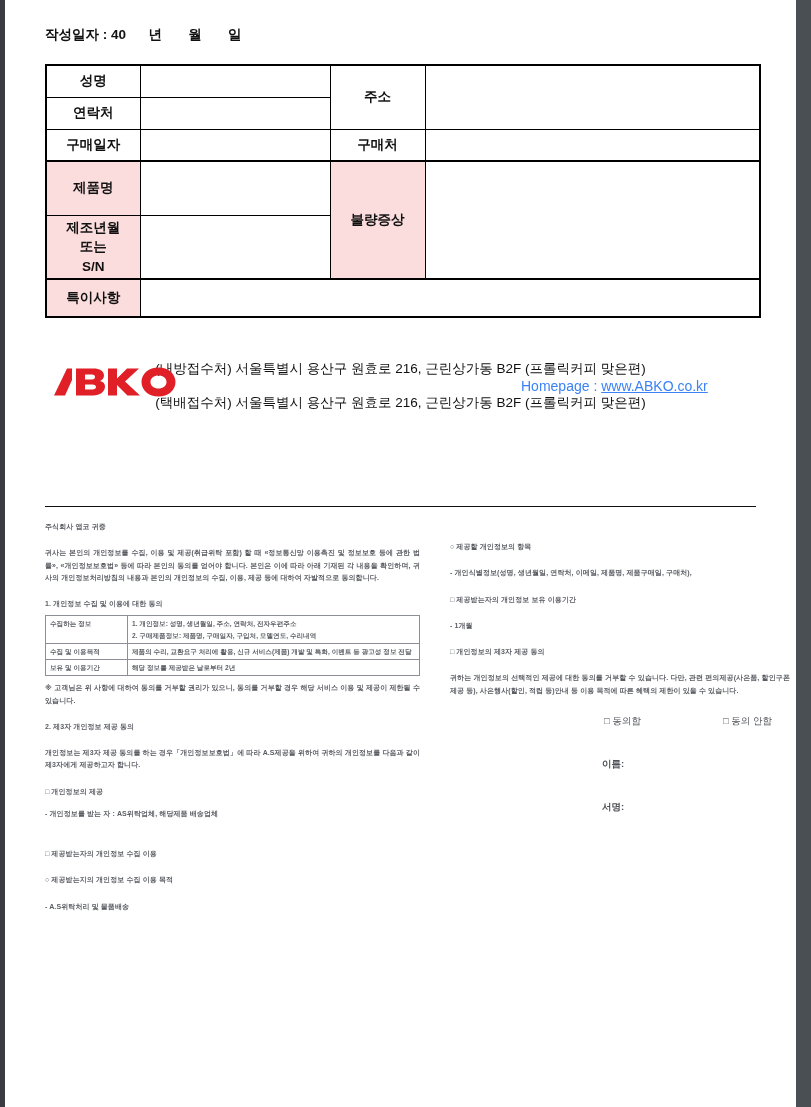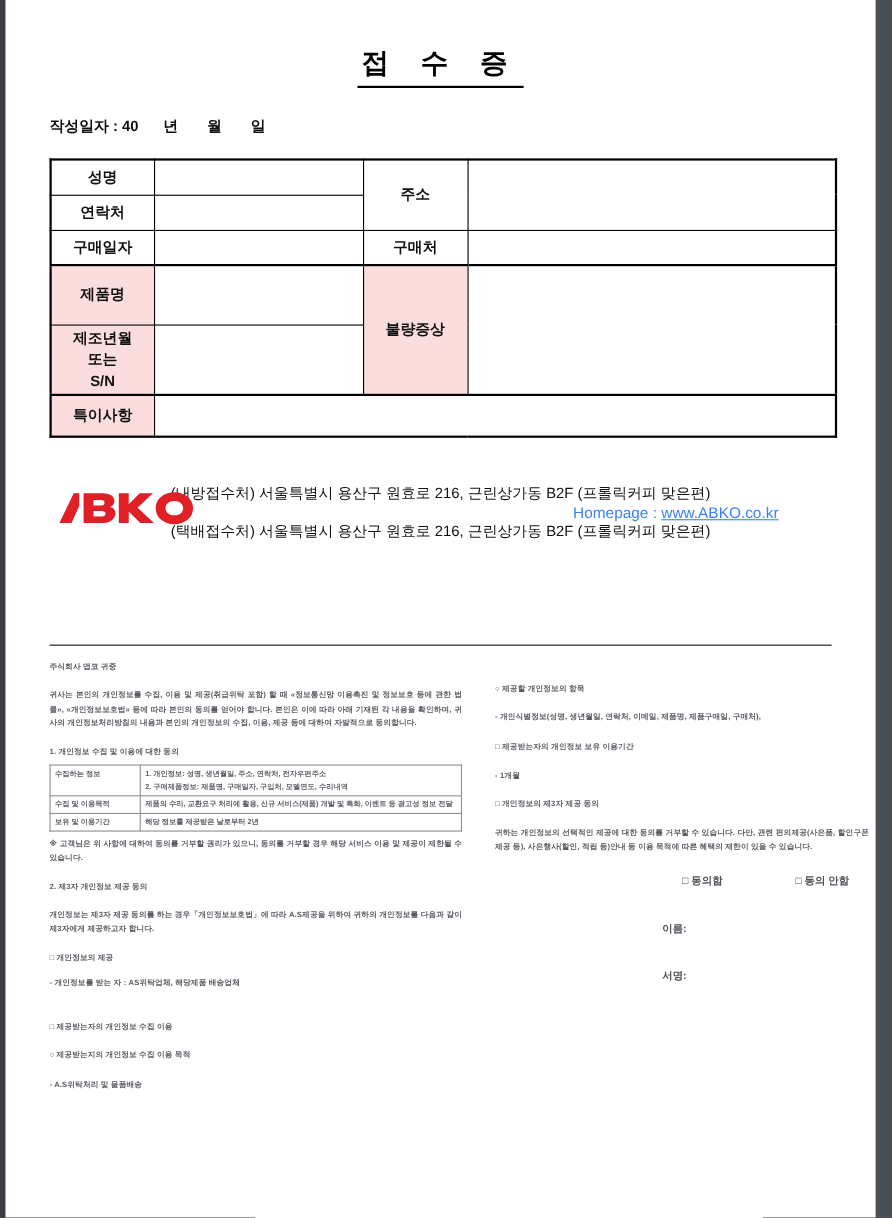--- a/index.html
+++ b/index.html
@@ -141,22 +141,23 @@
   td.mini-k { width: 82px; }
 
   .agree-row {
     display: flex;
     justify-content: flex-end;
     gap: 66px;
     margin-top: 18px;
     padding-right: 18px;
   }
   .agree-item {
-    font-size: 9.5px; font-weight: 700; color: #4e5157;
+    font-size: 9.5px; font-weight: 400; color: #4e5157;
     white-space: pre;
+    margin-left: 16px;
   }
   .sig-block { margin-top: 22px; padding-left: 152px; }
   .sig-row {
     font-size: 9.5px; font-weight: 600; color: #4e5157;
     margin-bottom: 18px;
     margin-top: 30px;
   }
 
   
   .edge-l { position: absolute; left: 0; top: 0; width: 5px; height: 100%; background: #393d41; }
@@ -164,23 +165,20 @@
 </style>
 </head>
 <body>
 
 <div id="viewport">
   <div class="edge-l"></div>
   <div class="edge-r"></div>
 
   <div id="page">
 
-    <div class="title-wrap">
-      <span class="title">접 수 증</span>
-    </div>
 
     <div class="date-line">작성일자 : 40      년       월       일</div>
 
     <div class="main-table-wrap">
       <table class="main">
         <tbody>
           <tr>
             <td class="lbl">성명</td>
             <td class="val1"></td>
             <td class="lbl2" rowspan="2">주소</td>

